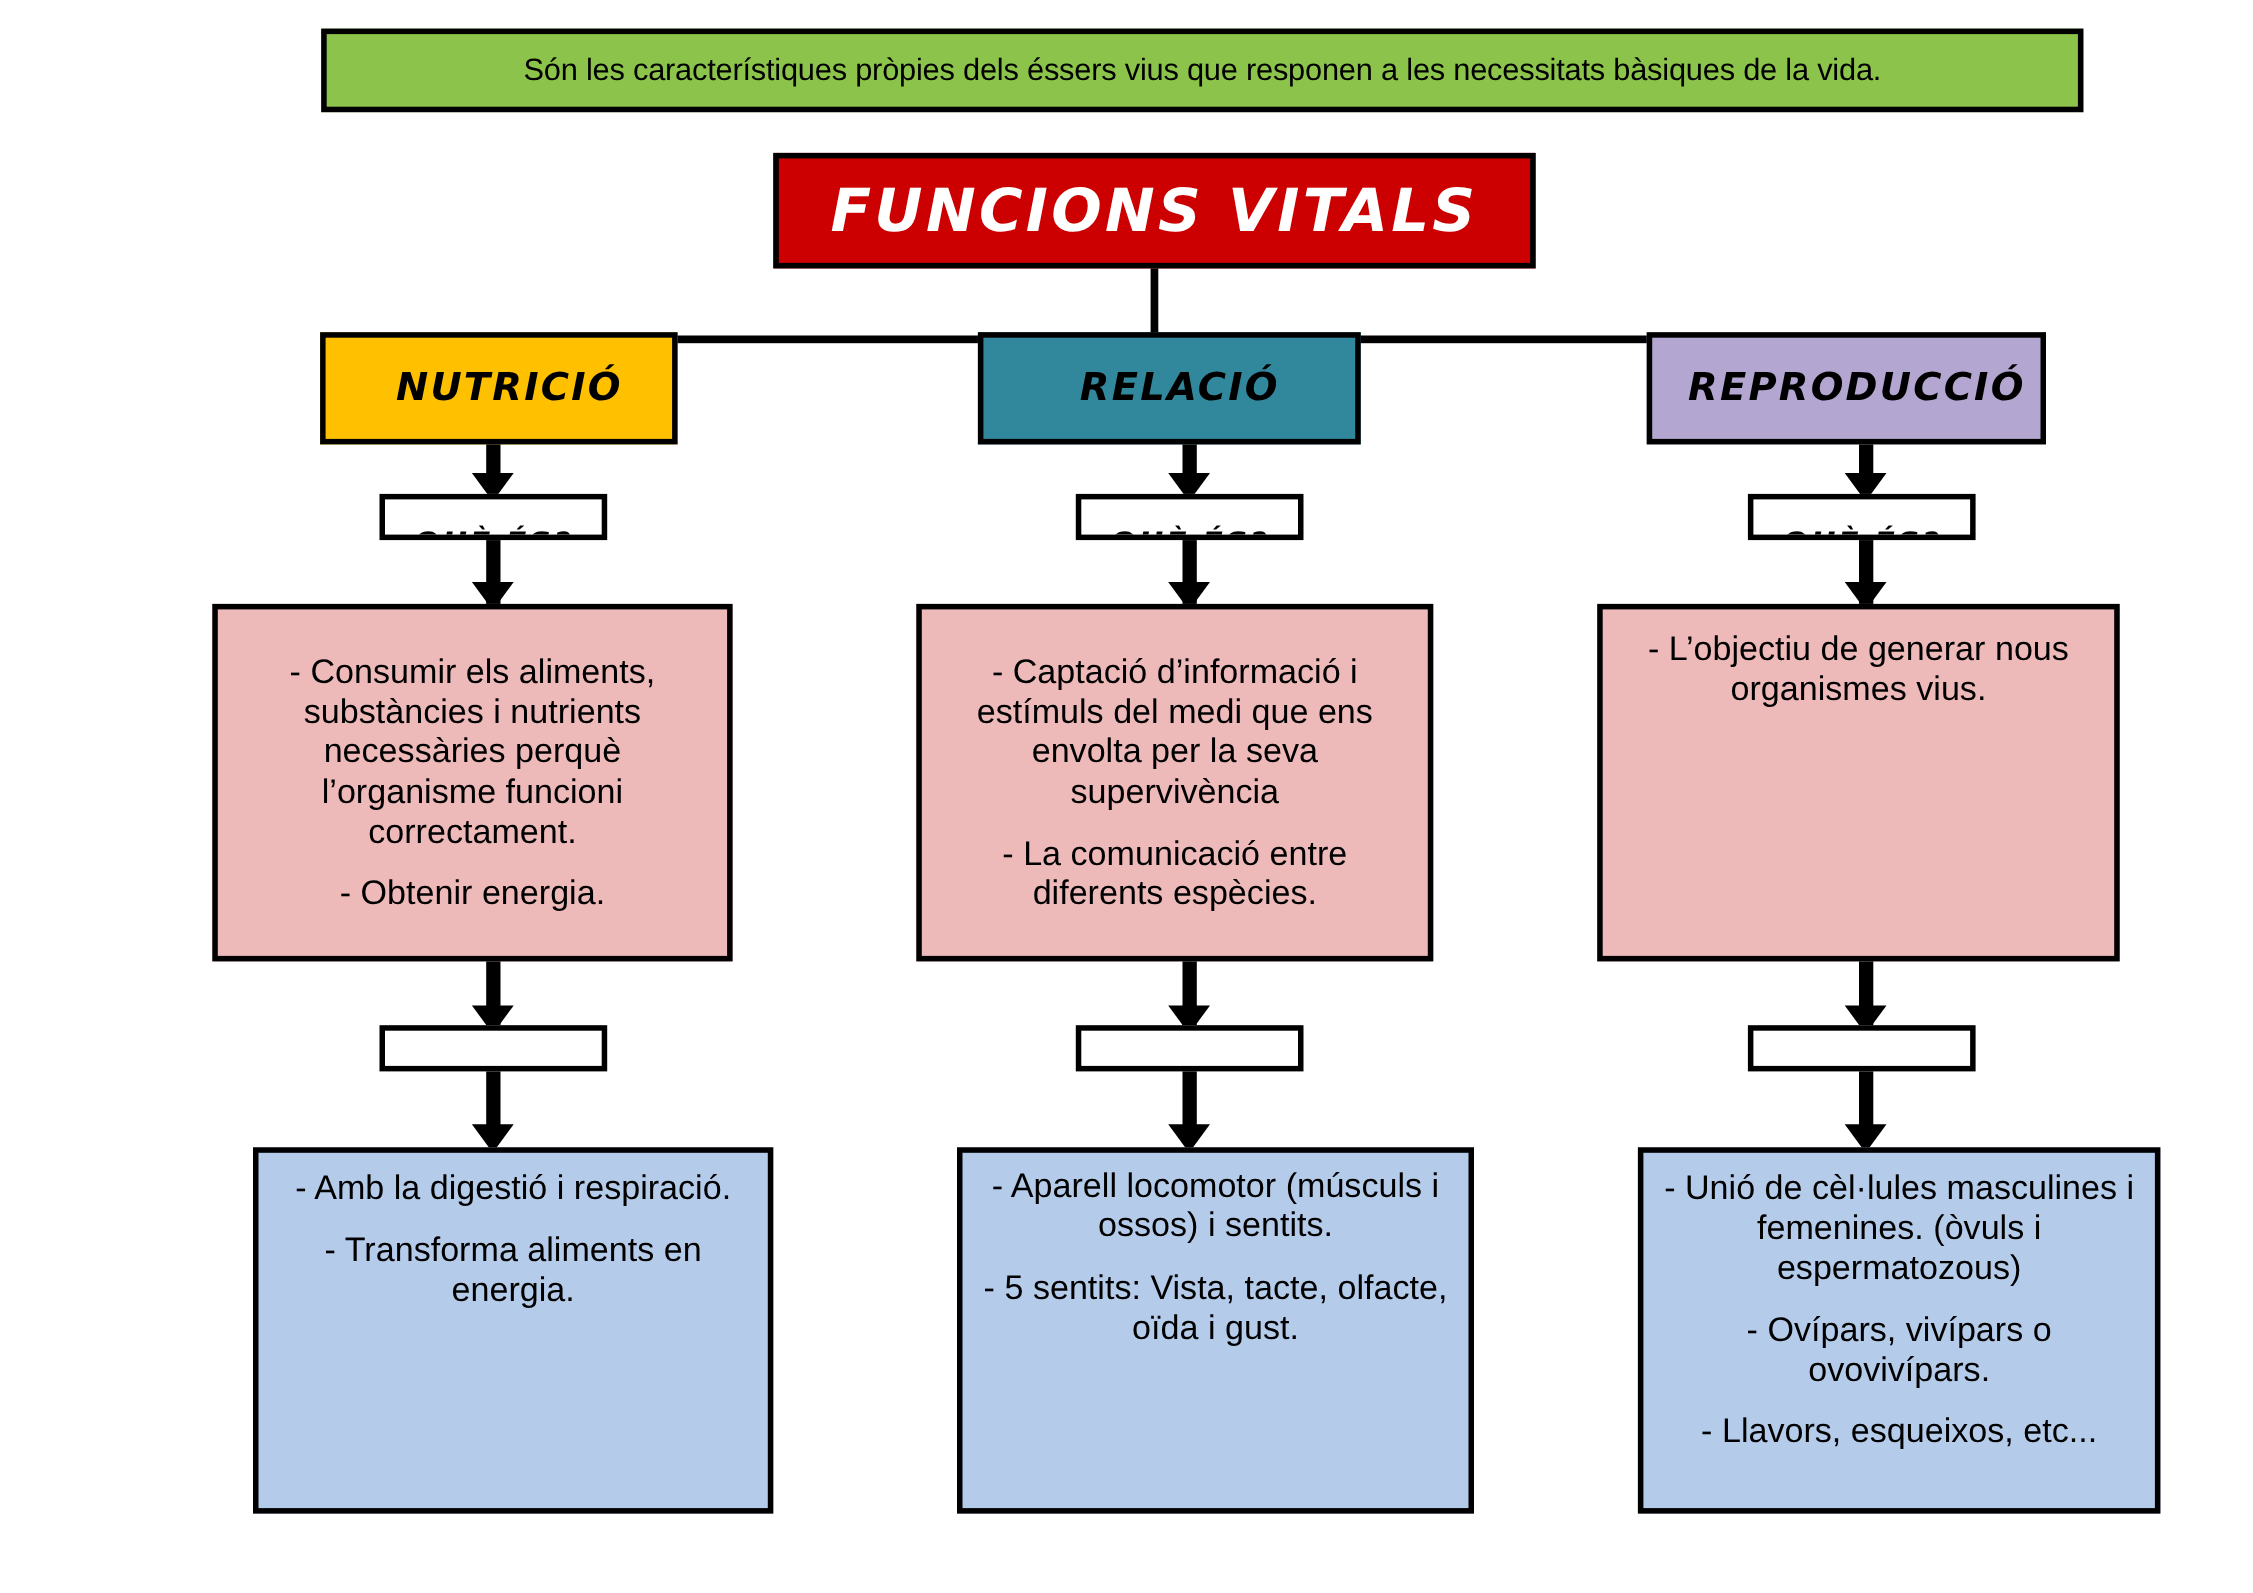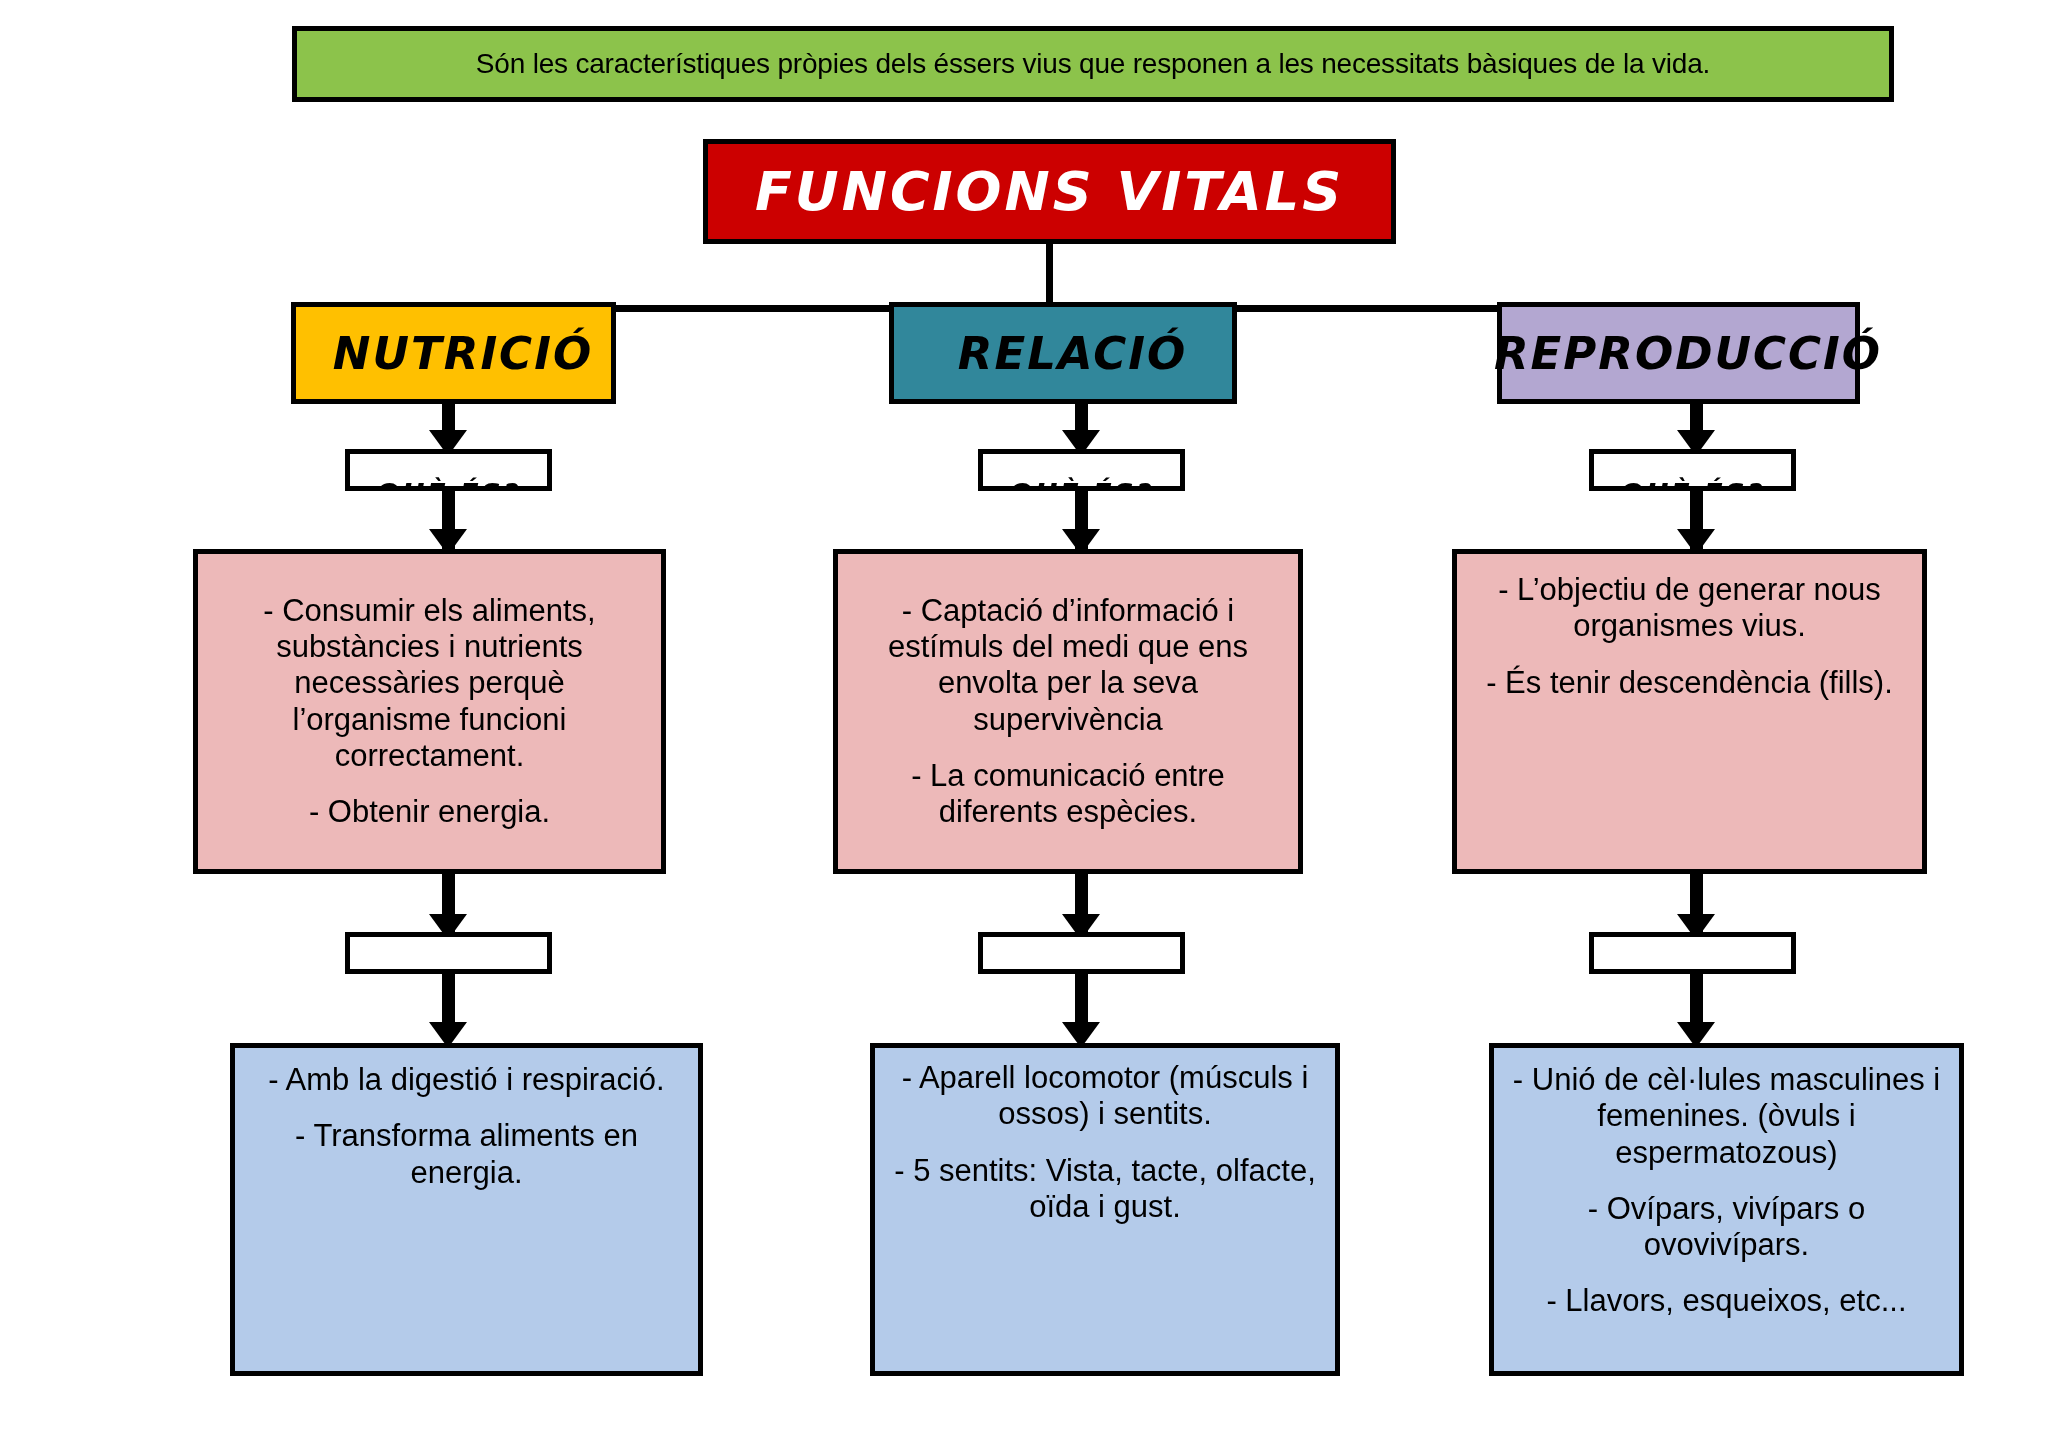--- a/index.html
+++ b/index.html
@@ -60,21 +60,21 @@
     letter-spacing: 3px;
   }
 
   
   .cat-box {
     top: 302px;
     height: 102px;
     font-family: "DejaVu Sans", sans-serif;
     font-style: italic;
     font-weight: bold;
-    font-size: 45px;
+    font-size: 35px;
     letter-spacing: 2px;
     padding-left: 19px;
   }
   .cat-nutricio   { left: 291px;  width: 325px; background: #FFC000; }
   .cat-relacio    { left: 889px;  width: 348px; background: #31879B; }
   .cat-reproduccio{ left: 1497px; width: 363px; background: #B3A7D1; }
 
   
   .qbox {
     height: 42px;
@@ -266,21 +266,20 @@
 
   <div class="box qbox qbox-que col3-q">
     <span class="qtext">QUÈ ÉS?</span>
   </div>
 
   <div class="arrow-thick" style="left:1690px; top:491px; height:62px;"></div>
   <div class="arrow-head-lg" style="left:1677px; top:529px;"></div>
 
   <div class="box content-box pink col3">
     <p>- L’objectiu de generar nous organismes vius.</p>
-    <p>- És tenir descendència (fills).</p>
   </div>
 
   <div class="arrow-thick" style="left:1690px; top:874px; height:64px;"></div>
   <div class="arrow-head-lg" style="left:1677px; top:914px;"></div>
 
   <div class="box qbox qbox-com col3-q">
     <span class="qtext">COM?</span>
   </div>
 
   <div class="arrow-thick" style="left:1690px; top:974px; height:60px;"></div>

